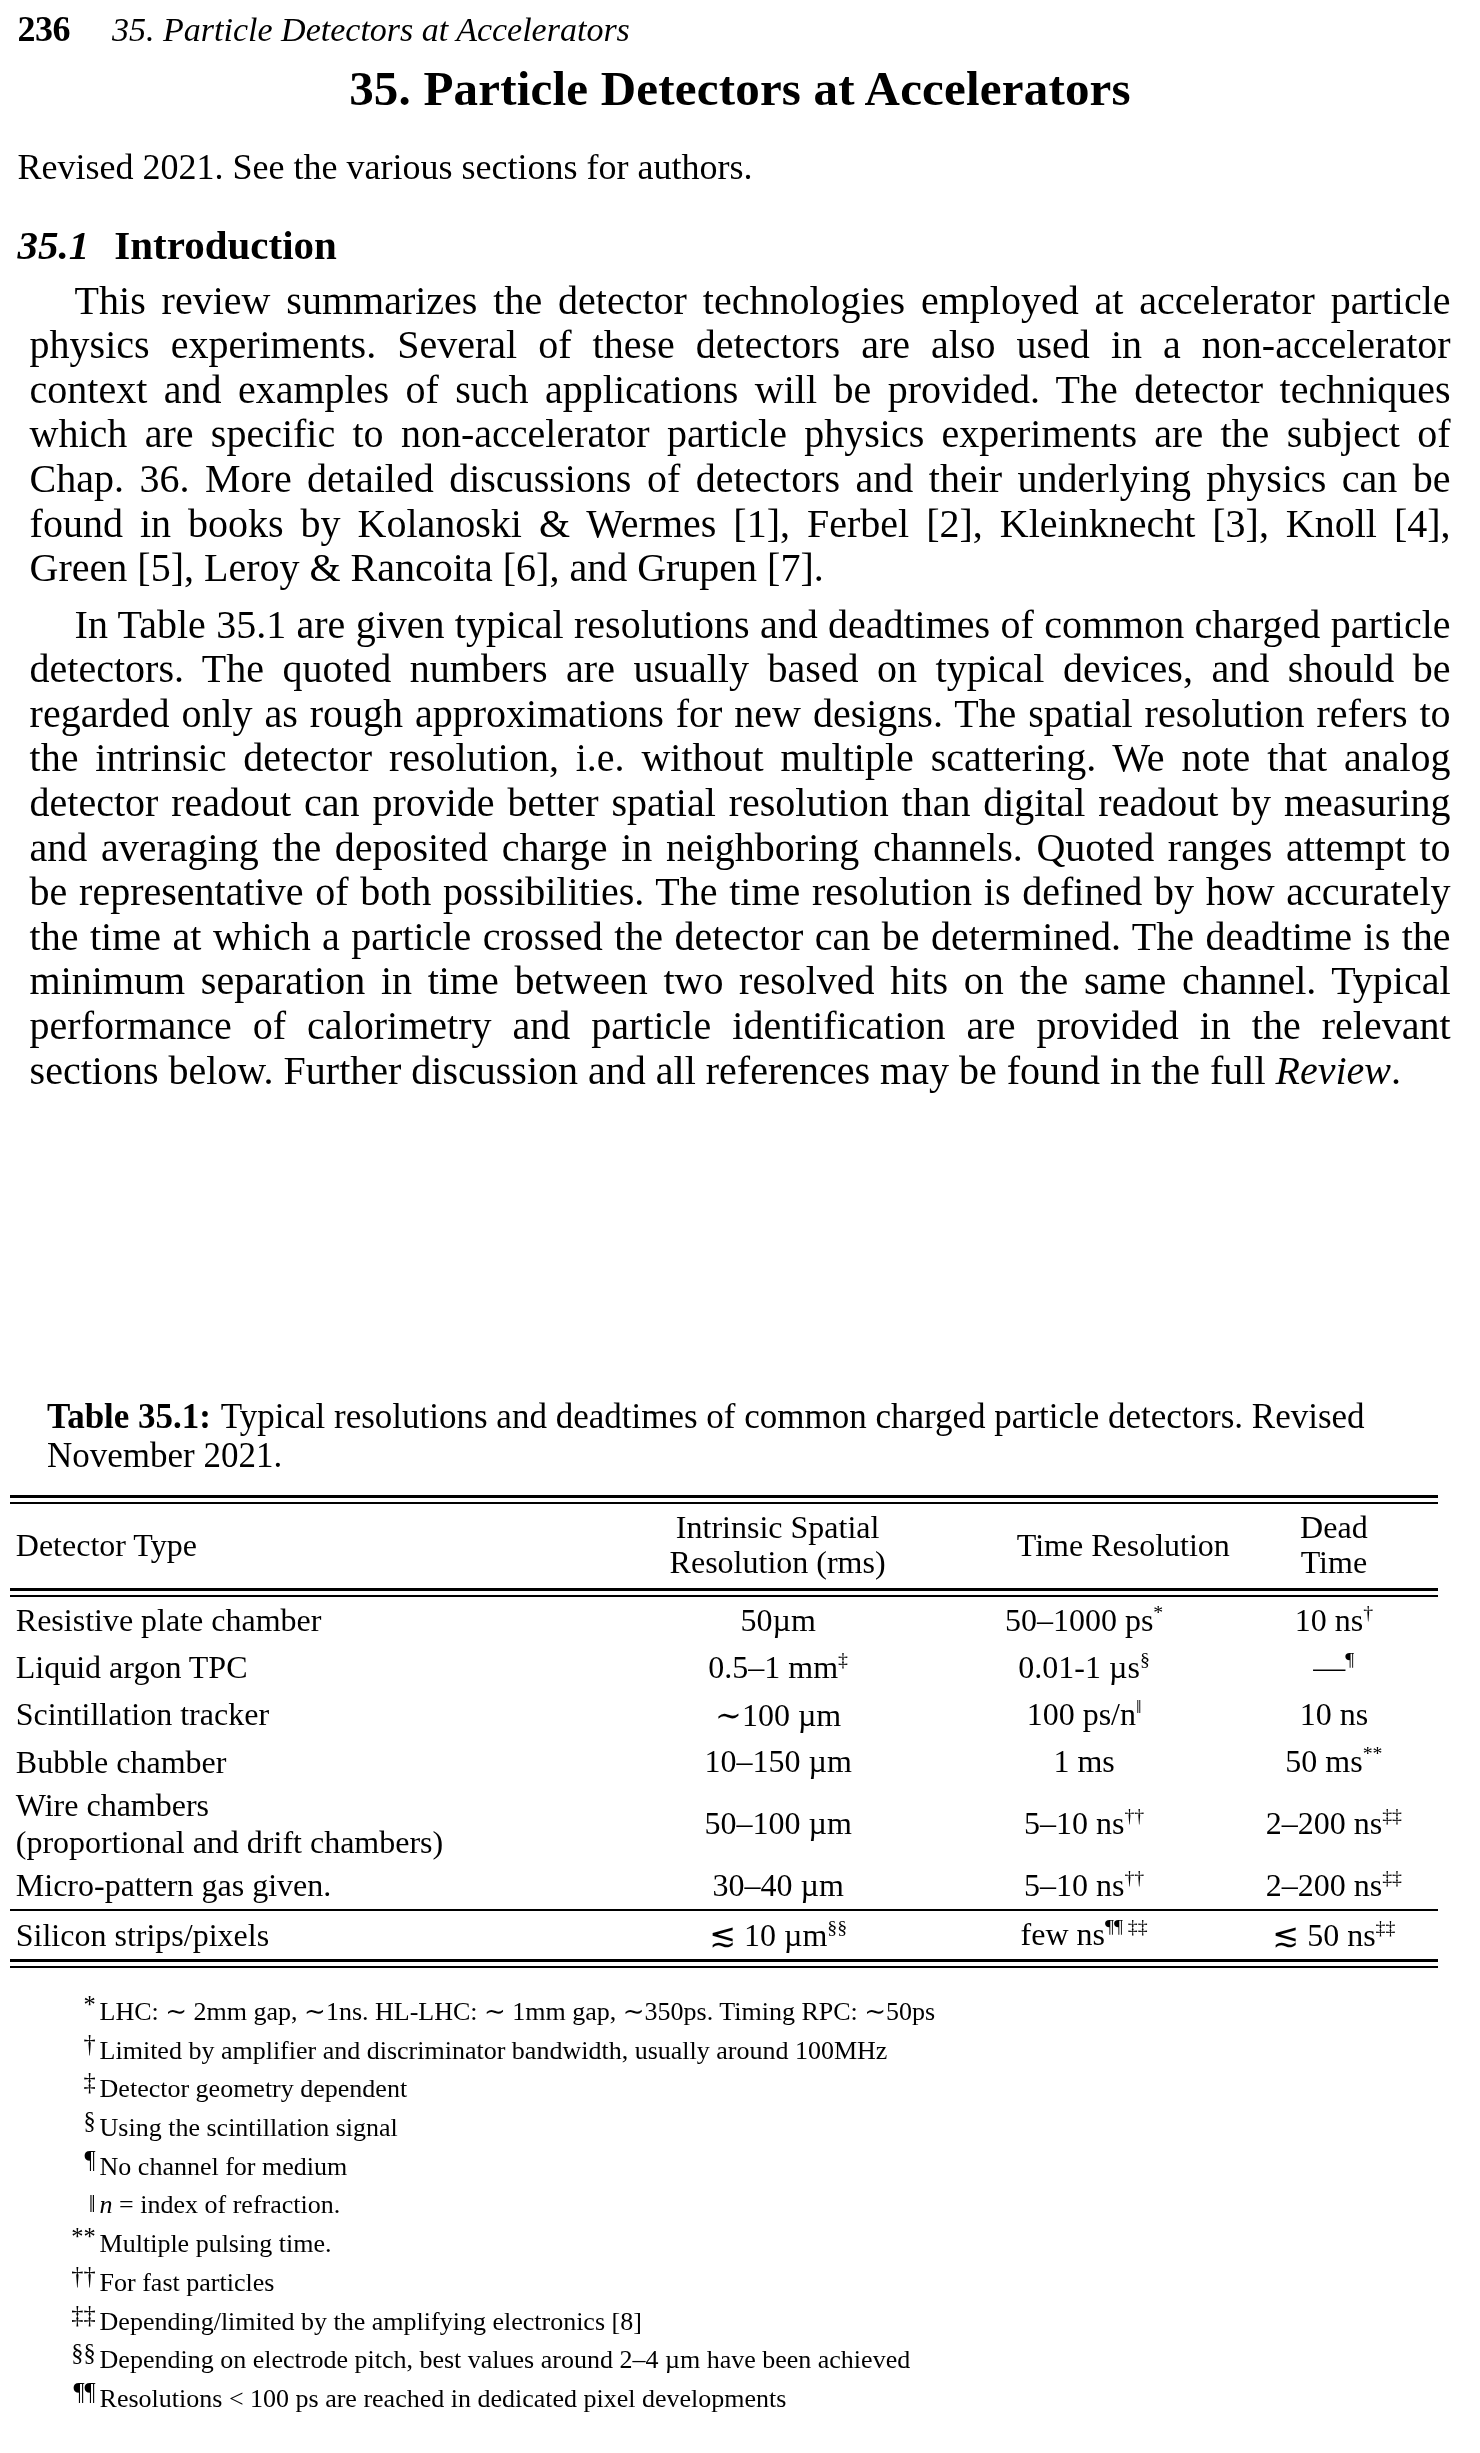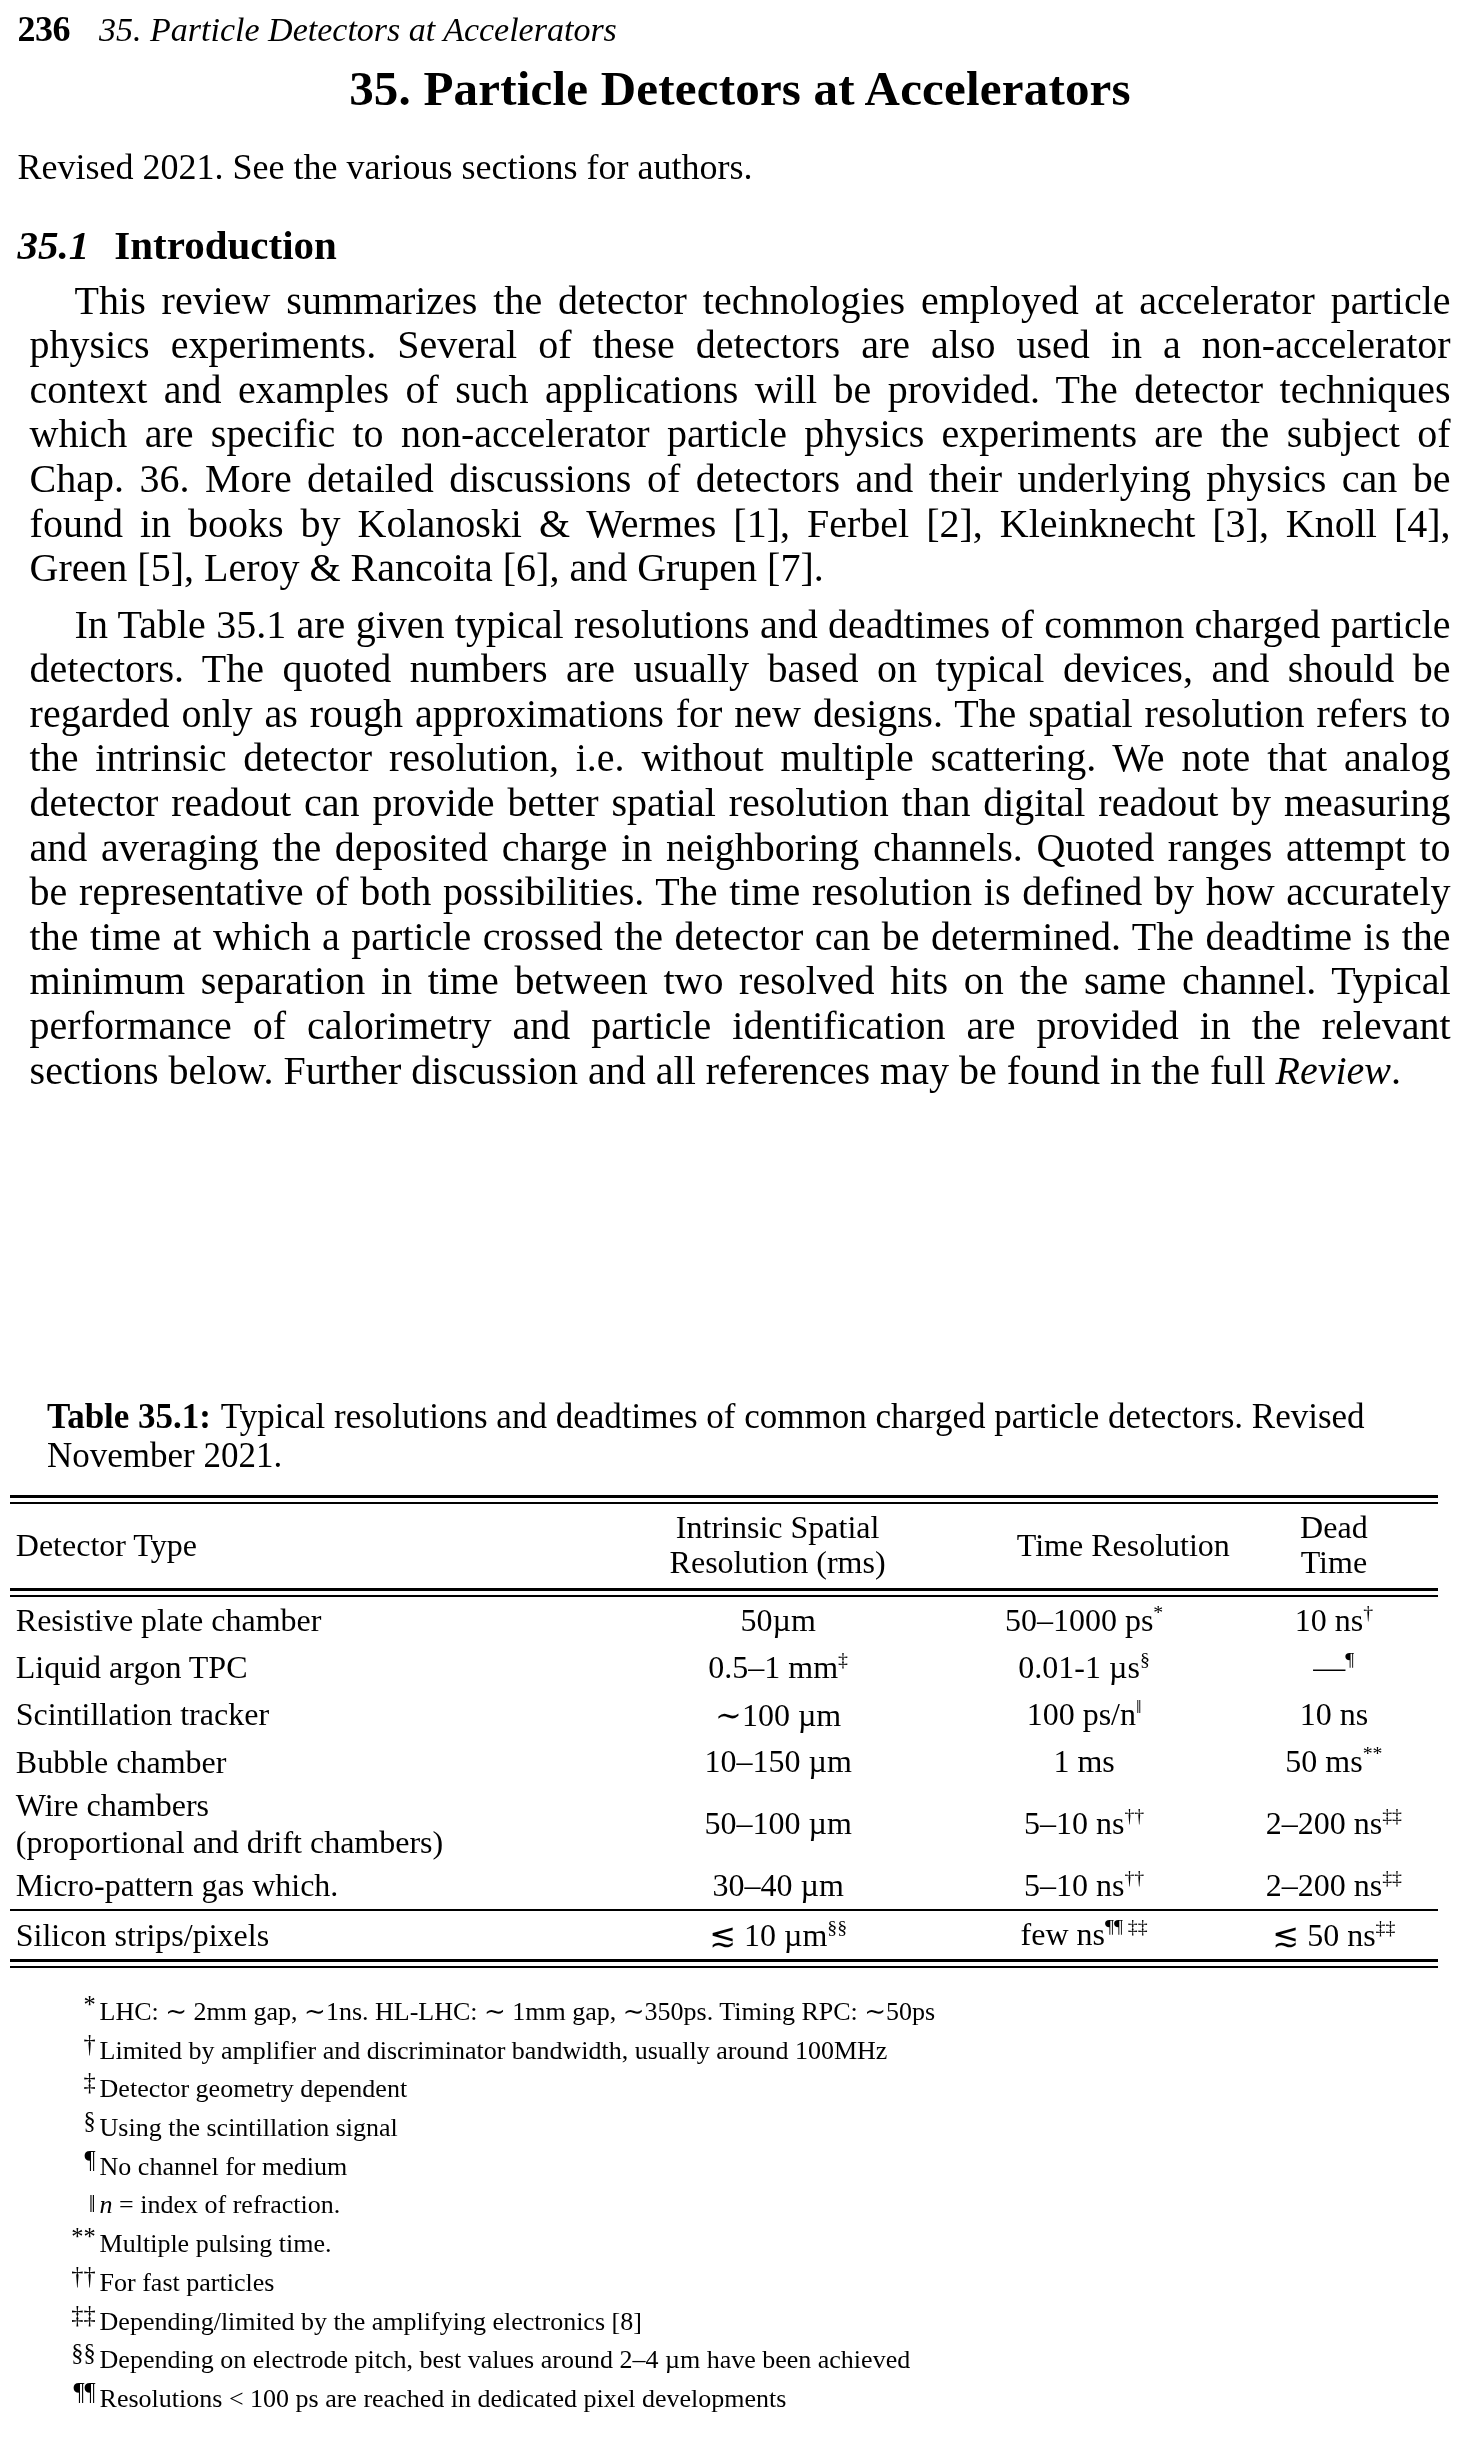--- a/index.html
+++ b/index.html
@@ -24,21 +24,21 @@
   }
   
   .runhead {
     position: absolute;
     top: 7.8px;
     left: 17.6px;
     right: 17.6px;
     height: 45px;
     display: flex;
     align-items: baseline;
-    gap: 29px;
+    gap: 42px;
     font-size: 35px;
   }
   .runhead .folio {
     font-weight: bold;
     font-size: 36px;
     letter-spacing: -0.5px;
   }
   .runhead .rtitle {
     font-style: italic;
     font-size: 34px;
@@ -242,21 +242,21 @@
         <tr class="drow tworow">
           <td class="c1">
             <span>Wire chambers</span><br>
             <span>(proportional and drift chambers)</span>
           </td>
           <td class="c2"><span>50–100 µm</span><sup class="fn"></sup></td>
           <td class="c3"><span>5–10 ns</span><sup class="fn">††</sup></td>
           <td class="c4"><span>2–200 ns</span><sup class="fn">‡‡</sup></td>
         </tr>
         <tr class="drow">
-          <td class="c1">Micro-pattern gas which.</td>
+          <td class="c1">Micro-pattern gas given.</td>
           <td class="c2"><span>30–40 µm</span><sup class="fn"></sup></td>
           <td class="c3"><span>5–10 ns</span><sup class="fn">††</sup></td>
           <td class="c4"><span>2–200 ns</span><sup class="fn">‡‡</sup></td>
         </tr>
       </tbody>
     </table>
 
     <div class="rule1"></div>
 
     <table class="detectors">

